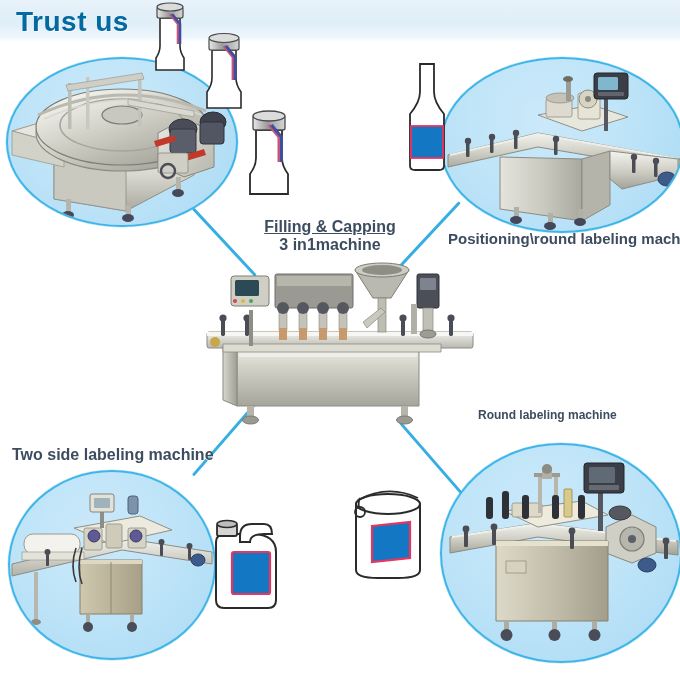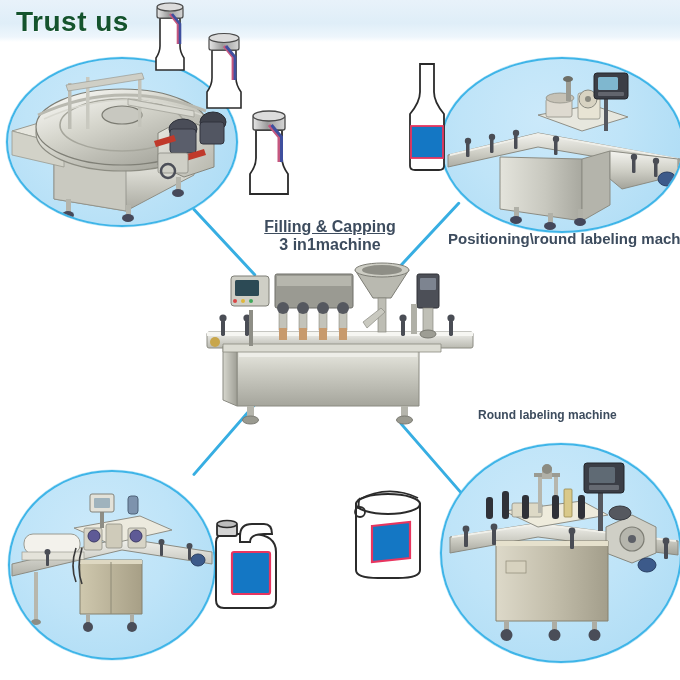--- a/index.html
+++ b/index.html
@@ -15,21 +15,21 @@
   
   .header-band{
     position:absolute;left:0;top:0;width:680px;height:42px;
     background:linear-gradient(to bottom,#e8f2fa 0%,#dfeef8 55%,#eef6fc 88%,#ffffff 100%);
   }
   .header-band.right{left:340px;width:340px;}
 
   .title{
     position:absolute;left:16px;top:6px;
     font-size:28px;font-weight:bold;letter-spacing:.5px;
-    color:#14532d;
+    color:#0369a1;
     text-shadow:1px 1px 0 rgba(255,255,255,.6);
     white-space:nowrap;
   }
 
   
   .lbl{
     position:absolute;
     color:#3d4c5e;
     font-size:15px;
     font-weight:bold;
@@ -282,20 +282,21 @@
       <path d="M158 64 L176 50 L180 54 L162 70 Z" fill="#c9c9c0" stroke="#8a8a81" stroke-width=".7"></path>
 
       <rect x="212" y="16" width="22" height="34" rx="2" fill="#4c4f57" stroke="#303238" stroke-width="1"></rect>
       <rect x="215" y="20" width="16" height="12" rx="1" fill="#7d8490"></rect>
       <rect x="218" y="50" width="10" height="24" fill="#c0c0b7" stroke="#87877f" stroke-width=".7"></rect>
       <ellipse cx="223" cy="76" rx="8" ry="4" fill="#9d9d94" stroke="#77776f"></ellipse>
       <rect x="206" y="46" width="6" height="30" fill="#b0b0a7"></rect>
     </svg>
   </div>
 
+  <div class="lbl" style="left:12px;top:446px;font-size:16px;">Two side labeling machine</div>
   <div class="bubble" style="left:8px;top:470px;width:204px;height:186px;">
     <svg class="machine" viewBox="0 0 204 186">
       <defs>
         <linearGradient id="convD" x1="0" y1="0" x2="0" y2="1">
           <stop offset="0" stop-color="#f4f4ef"></stop>
             <stop offset="1" stop-color="#b1b1a8"></stop>
         </linearGradient>
         <linearGradient id="cabD" x1="0" y1="0" x2="1" y2="0">
           <stop offset="0" stop-color="#cfc8ae"></stop>
             <stop offset="1" stop-color="#a79f86"></stop>

